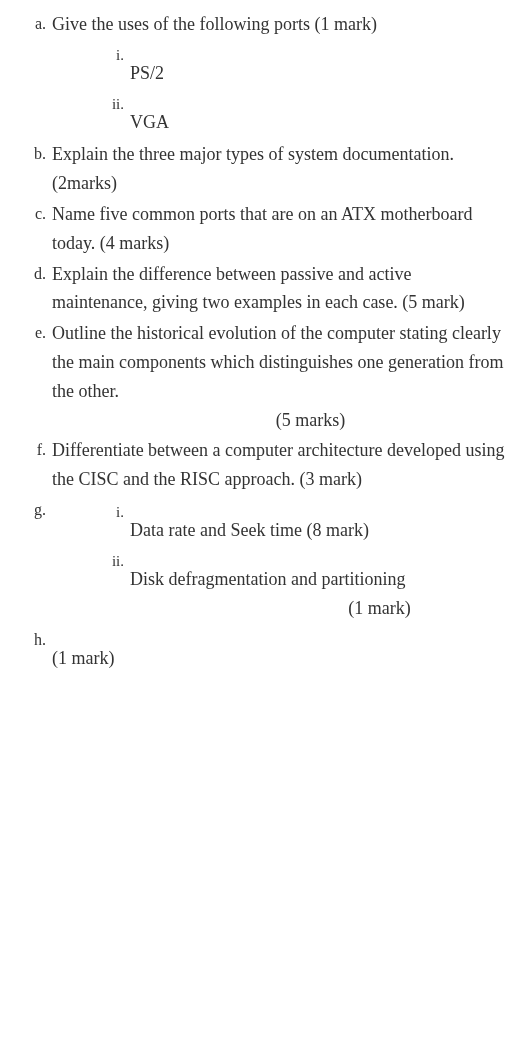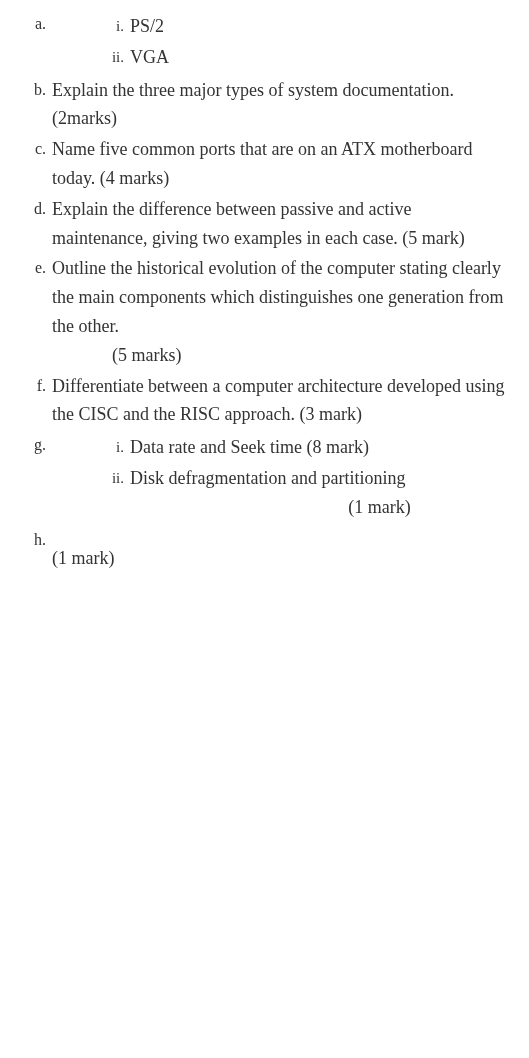--- a/index.html
+++ b/index.html
@@ -41,41 +41,43 @@
   .sub-label {
     width: 22px;
     flex-shrink: 0;
     text-align: right;
     padding-right: 6px;
     font-size: 15px;
     padding-top: 2px;
   }
   .sub-body {
     flex: 1;
+    margin-top: 18px;
   }
   .marks-e {
-    text-align: left;
+    text-align: center;
     padding-left: 60px;
   }
   .marks-gii {
     text-align: center;
     padding-left: 120px;
   }
   .marks-h {
     margin-top: 18px;
   }
 </style>
 </head>
 <body>
 
 <div class="container">
 
   <div class="item">
     <div class="item-label">a.</div>
     <div class="item-body">
+      <span>Give the uses of the following ports                                                          (1 mark)</span>
       <div class="sub-list">
         <div class="sub-item">
           <div class="sub-label">i.</div>
           <div class="sub-body">PS/2</div>
         </div>
         <div class="sub-item">
           <div class="sub-label">ii.</div>
           <div class="sub-body">VGA</div>
         </div>
       </div>

